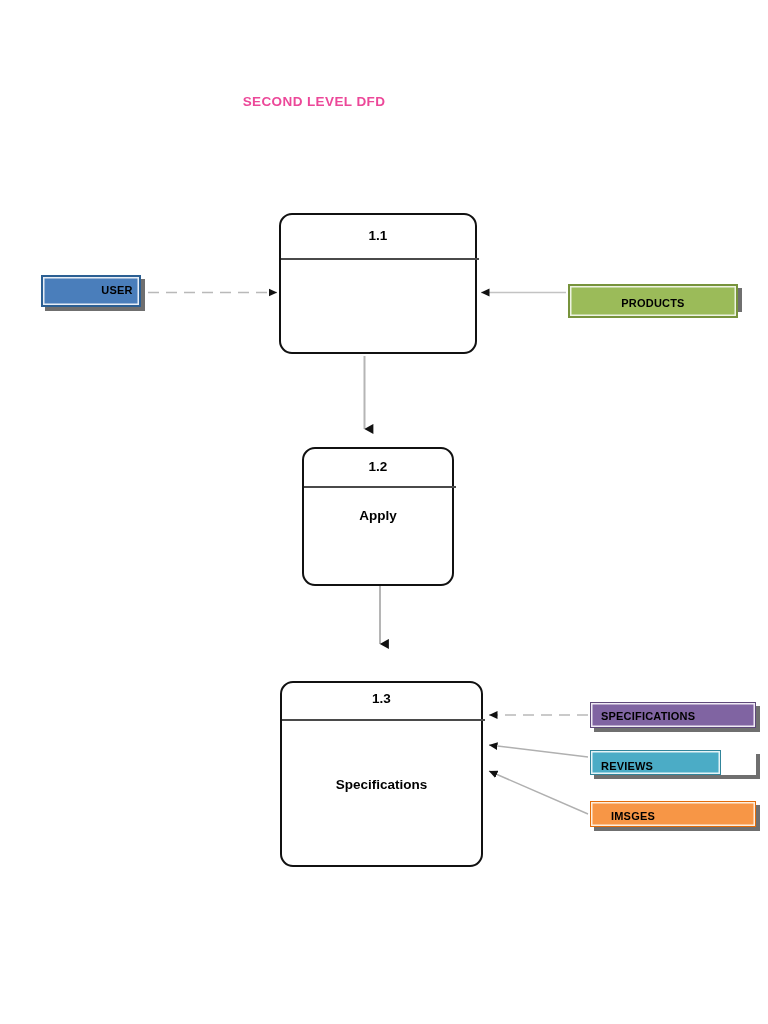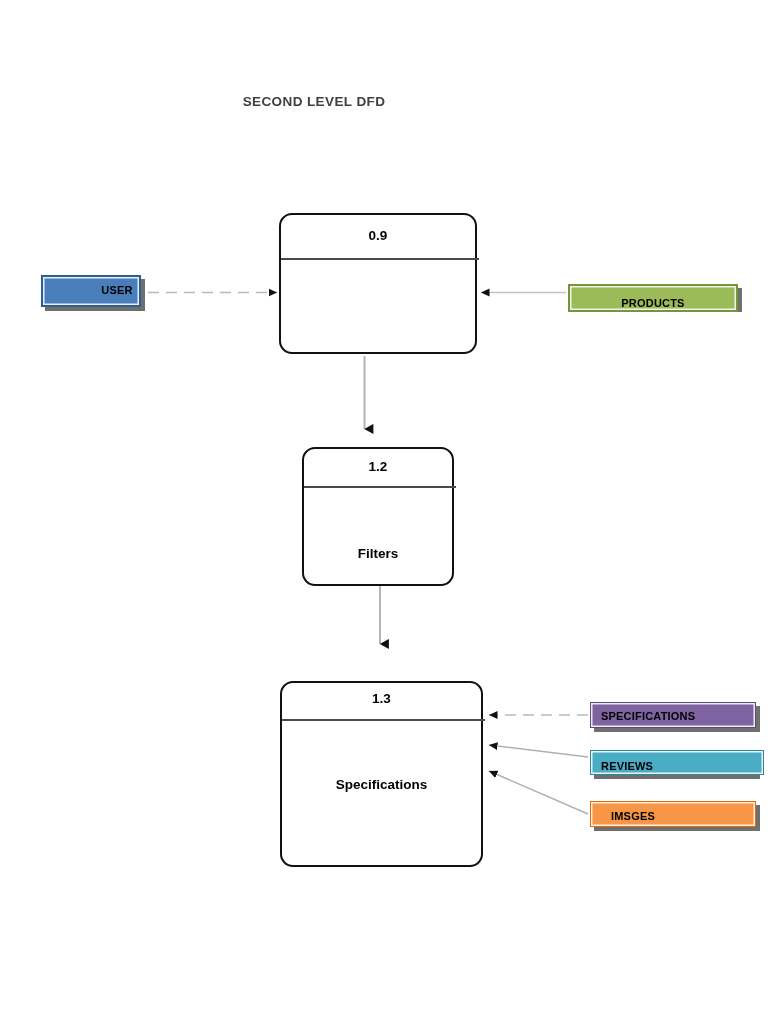--- a/index.html
+++ b/index.html
@@ -24,21 +24,21 @@
   
   .title {
     position: absolute;
     left: 0;
     top: 94px;
     width: 628px;
     text-align: center;
     font-size: 13.5px;
     font-weight: bold;
     letter-spacing: 0.4px;
-    color: #404040;
+    color: #ec4899;
   }
 
   
   .process {
     position: absolute;
     box-sizing: border-box;
     border: 2px solid #111111;
     border-radius: 13px;
     background: #ffffff;
     z-index: 5;
@@ -115,21 +115,21 @@
     background: #4a7ebb;
     border: 2px solid #2b5f93;
     box-shadow: inset 0 0 0 1.5px #e8eef6;
   }
   #ent-user .ent-label { top: 7px; text-align: center; padding-left: 26px; }
   #sh-user { left: 45px; top: 307px; width: 100px; height: 4px; }
   #sh-user-r { left: 141px; top: 279px; width: 4px; height: 32px; }
 
   
   #ent-products {
-    left: 568px; top: 284px; width: 170px; height: 28px;
+    left: 568px; top: 284px; width: 170px; height: 34px;
     background: #9bbb59;
     border: 2px solid #77933c;
     box-shadow: inset 0 0 0 1.5px #eef3e3;
   }
   #ent-products .ent-label { top: 11px; text-align: center; }
   #sh-products { left: 572px; top: 308px; width: 170px; height: 4px; }
   #sh-products-r { left: 738px; top: 288px; width: 4px; height: 24px; }
 
   
   #ent-specs {
@@ -137,21 +137,21 @@
     background: #8064a2;
     border: 1.5px solid #5f497a;
     box-shadow: inset 0 0 0 1.5px #efeaf4;
   }
   #ent-specs .ent-label { top: 7px; text-align: left; padding-left: 10px; }
   #sh-specs { left: 594px; top: 728px; width: 166px; height: 4px; }
   #sh-specs-r { left: 756px; top: 706px; width: 4px; height: 26px; }
 
   
   #ent-reviews {
-    left: 590px; top: 750px; width: 174px; height: 25px;
+    left: 590px; top: 750px; width: 131px; height: 25px;
     background: #4bacc6;
     border: 1.5px solid #31859b;
     box-shadow: inset 0 0 0 1.5px #e6f4f7;
   }
   #ent-reviews .ent-label { top: 9px; text-align: left; padding-left: 10px; }
   #sh-reviews { left: 594px; top: 775px; width: 166px; height: 4px; }
   #sh-reviews-r { left: 756px; top: 754px; width: 4px; height: 25px; }
 
   
   #ent-images {
@@ -191,28 +191,28 @@
   <line x1="588" y1="715" x2="489" y2="715" stroke="#b9b9b9" stroke-width="1.6" stroke-dasharray="11 7" marker-end="url(#arrowL)"></line>
 
   <line x1="588" y1="757" x2="489" y2="745" stroke="#b0b0b0" stroke-width="1.4" marker-end="url(#arrowL)"></line>
 
   <line x1="588" y1="814" x2="489" y2="771" stroke="#b0b0b0" stroke-width="1.4" marker-end="url(#arrowL)"></line>
 </svg>
 
 <div class="title">SECOND LEVEL DFD</div>
 
 <div class="process" id="proc-1-1">
-  <div class="proc-id">0.9</div>
+  <div class="proc-id">1.1</div>
   <div class="proc-divider"></div>
 </div>
 
 <div class="process" id="proc-1-2">
   <div class="proc-id">1.2</div>
   <div class="proc-divider"></div>
-  <div class="proc-label" style="top:86px;">Filters</div>
+  <div class="proc-label">Apply</div>
 </div>
 
 <div class="process" id="proc-1-3">
   <div class="proc-id">1.3</div>
   <div class="proc-divider"></div>
   <div class="proc-label" style="top:83px;">Specifications</div>
 </div>
 
 <div class="shadow" id="sh-user"></div>
 <div class="shadow" id="sh-user-r"></div>

